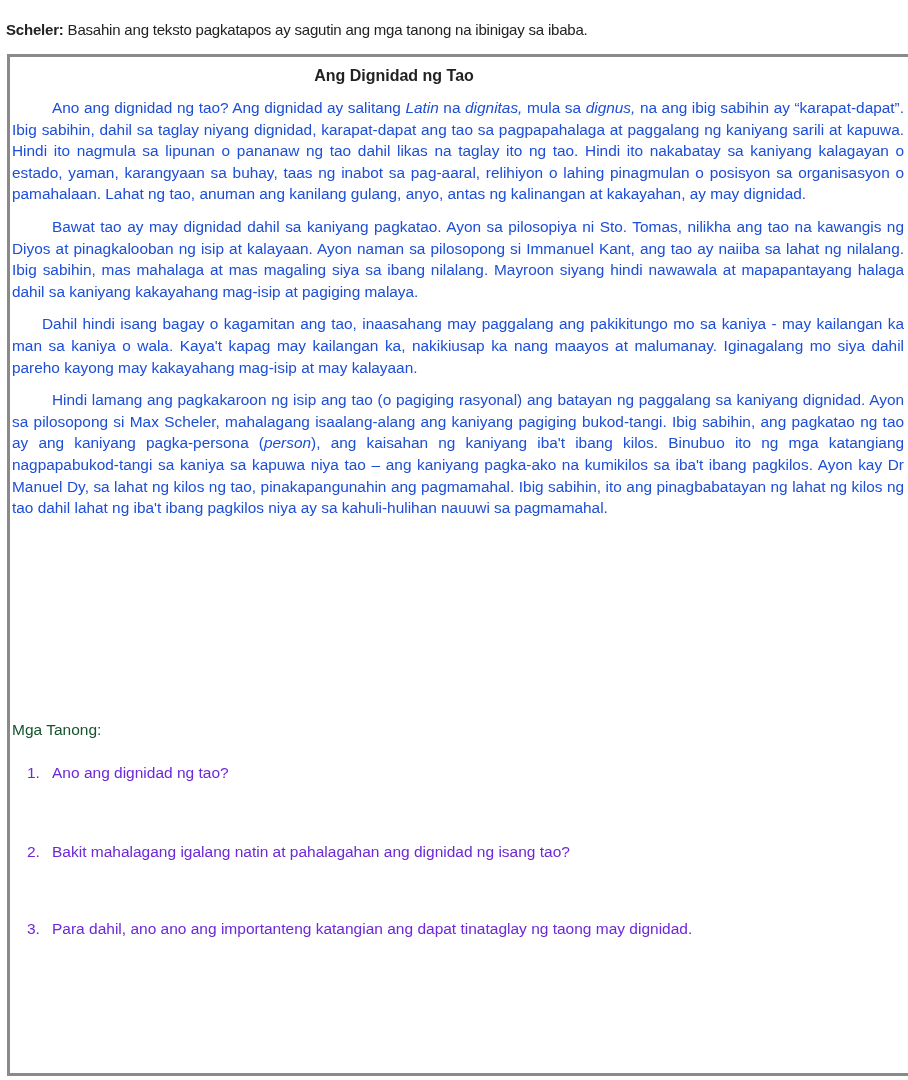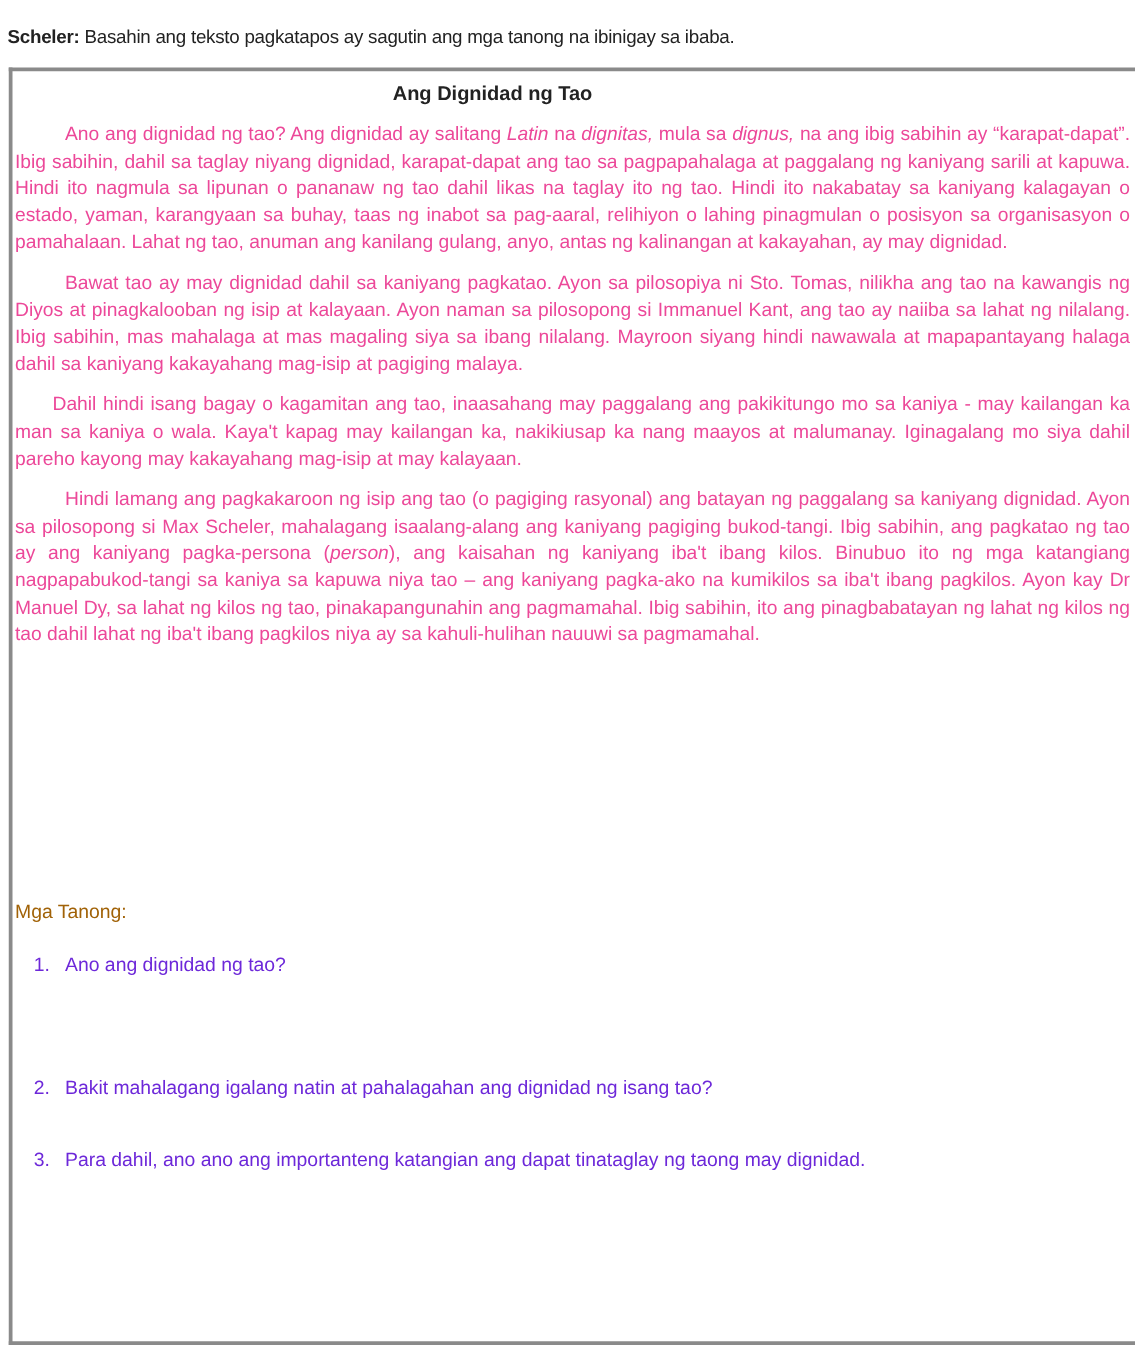--- a/index.html
+++ b/index.html
@@ -20,27 +20,27 @@
     position: absolute; left: 7px; top: 54px; width: 910px; height: 1022px;
     border-left: 3px solid #8a8a8a; border-top: 3px solid #8a8a8a; border-bottom: 3px solid #8a8a8a;
     box-sizing: border-box;
   }
   .title {
     position: absolute; left: 0; width: 788px; top: 67px; text-align: center;
     font-weight: bold; font-size: 16px; color: #222;
   }
   .passage {
     position: absolute; left: 12px; top: 97px; width: 892px;
-    font-size: 15.4px; line-height: 21.6px; text-align: justify; color: #ec4899;
+    font-size: 15.4px; line-height: 21.6px; text-align: justify; color: #1d4ed8;
   }
   .passage p { margin: 0 0 11px 0; text-indent: 40px; }
   .passage p.p3 { text-indent: 30px; }
   .passage i { font-style: italic; }
   .questions-label {
-    position: absolute; left: 12px; top: 721px; font-size: 15.5px; color: #a16207;
+    position: absolute; left: 12px; top: 721px; font-size: 15.5px; color: #14532d;
   }
   .q {
     position: absolute; left: 27px; font-size: 15.5px; color: #6d28d9;
   }
   .q .num { display: inline-block; width: 25px; }
 </style>
 </head>
 <body>
 
 <div class="clipped-top"></div>
@@ -58,18 +58,18 @@
   <p>Bawat tao ay may dignidad dahil sa kaniyang pagkatao. Ayon sa pilosopiya ni Sto. Tomas, nilikha ang tao na kawangis ng Diyos at pinagkalooban ng isip at kalayaan. Ayon naman sa pilosopong si Immanuel Kant, ang tao ay naiiba sa lahat ng nilalang. Ibig sabihin, mas mahalaga at mas magaling siya sa ibang nilalang. Mayroon siyang hindi nawawala at mapapantayang halaga dahil sa kaniyang kakayahang mag-isip at pagiging malaya.</p>
   <p class="p3">Dahil hindi isang bagay o kagamitan ang tao, inaasahang may paggalang ang pakikitungo mo sa kaniya - may kailangan ka man sa kaniya o wala. Kaya't kapag may kailangan ka, nakikiusap ka nang maayos at malumanay. Iginagalang mo siya dahil pareho kayong may kakayahang mag-isip at may kalayaan.</p>
   <p><span>Hindi lamang ang pagkakaroon ng isip ang tao (o pagiging rasyonal) ang batayan ng paggalang sa kaniyang dignidad. Ayon sa pilosopong si Max Scheler, mahalagang isaalang-alang ang kaniyang pagiging bukod-tangi. Ibig sabihin, ang pagkatao ng tao ay ang kaniyang pagka-persona (</span><i>person</i><span>), ang kaisahan ng kaniyang iba't ibang kilos. Binubuo ito ng mga katangiang nagpapabukod-tangi sa kaniya sa kapuwa niya tao – ang kaniyang pagka-ako na kumikilos sa iba't ibang pagkilos. Ayon kay Dr Manuel Dy, sa lahat ng kilos ng tao, pinakapangunahin ang pagmamahal. Ibig sabihin, ito ang pinagbabatayan ng lahat ng kilos ng tao dahil lahat ng iba't ibang pagkilos niya ay sa kahuli-hulihan nauuwi sa pagmamahal.</span></p>
 </div>
 
 <div class="questions-label">Mga Tanong:</div>
 
 <div class="q" style="top:764px;">
   <span class="num">1.</span><span>Ano ang dignidad ng tao?</span>
 </div>
-<div class="q" style="top:862px;">
+<div class="q" style="top:843px;">
   <span class="num">2.</span><span>Bakit mahalagang igalang natin at pahalagahan ang dignidad ng isang tao?</span>
 </div>
 <div class="q" style="top:920px;">
   <span class="num">3.</span><span>Para dahil, ano ano ang importanteng katangian ang dapat tinataglay ng taong may dignidad.</span>
 </div>
 
 </body></html>

